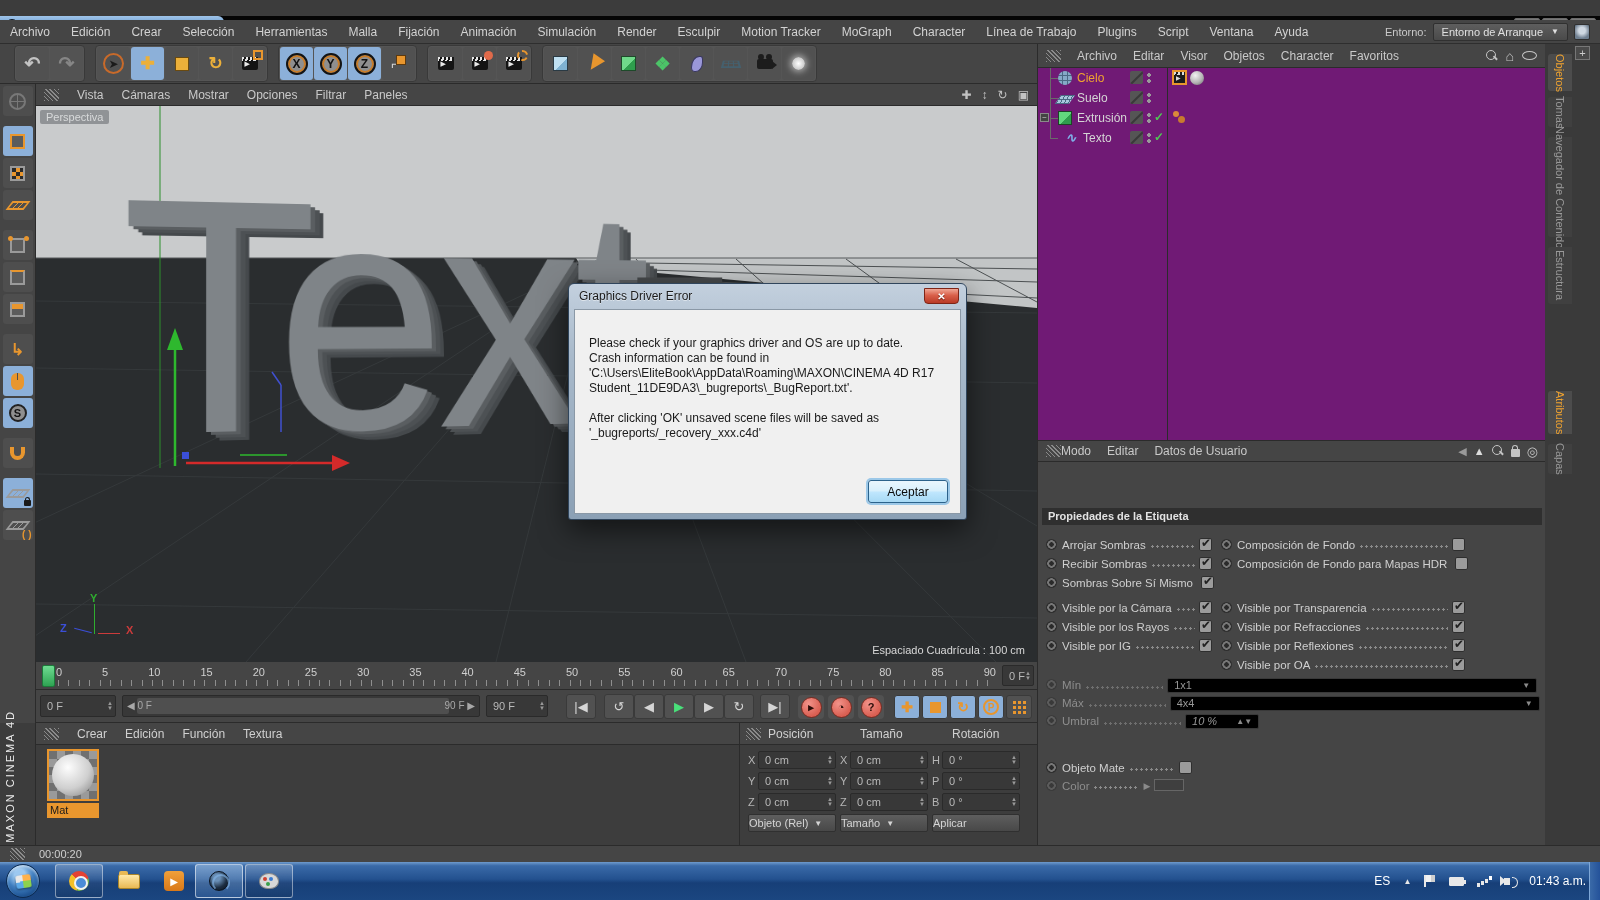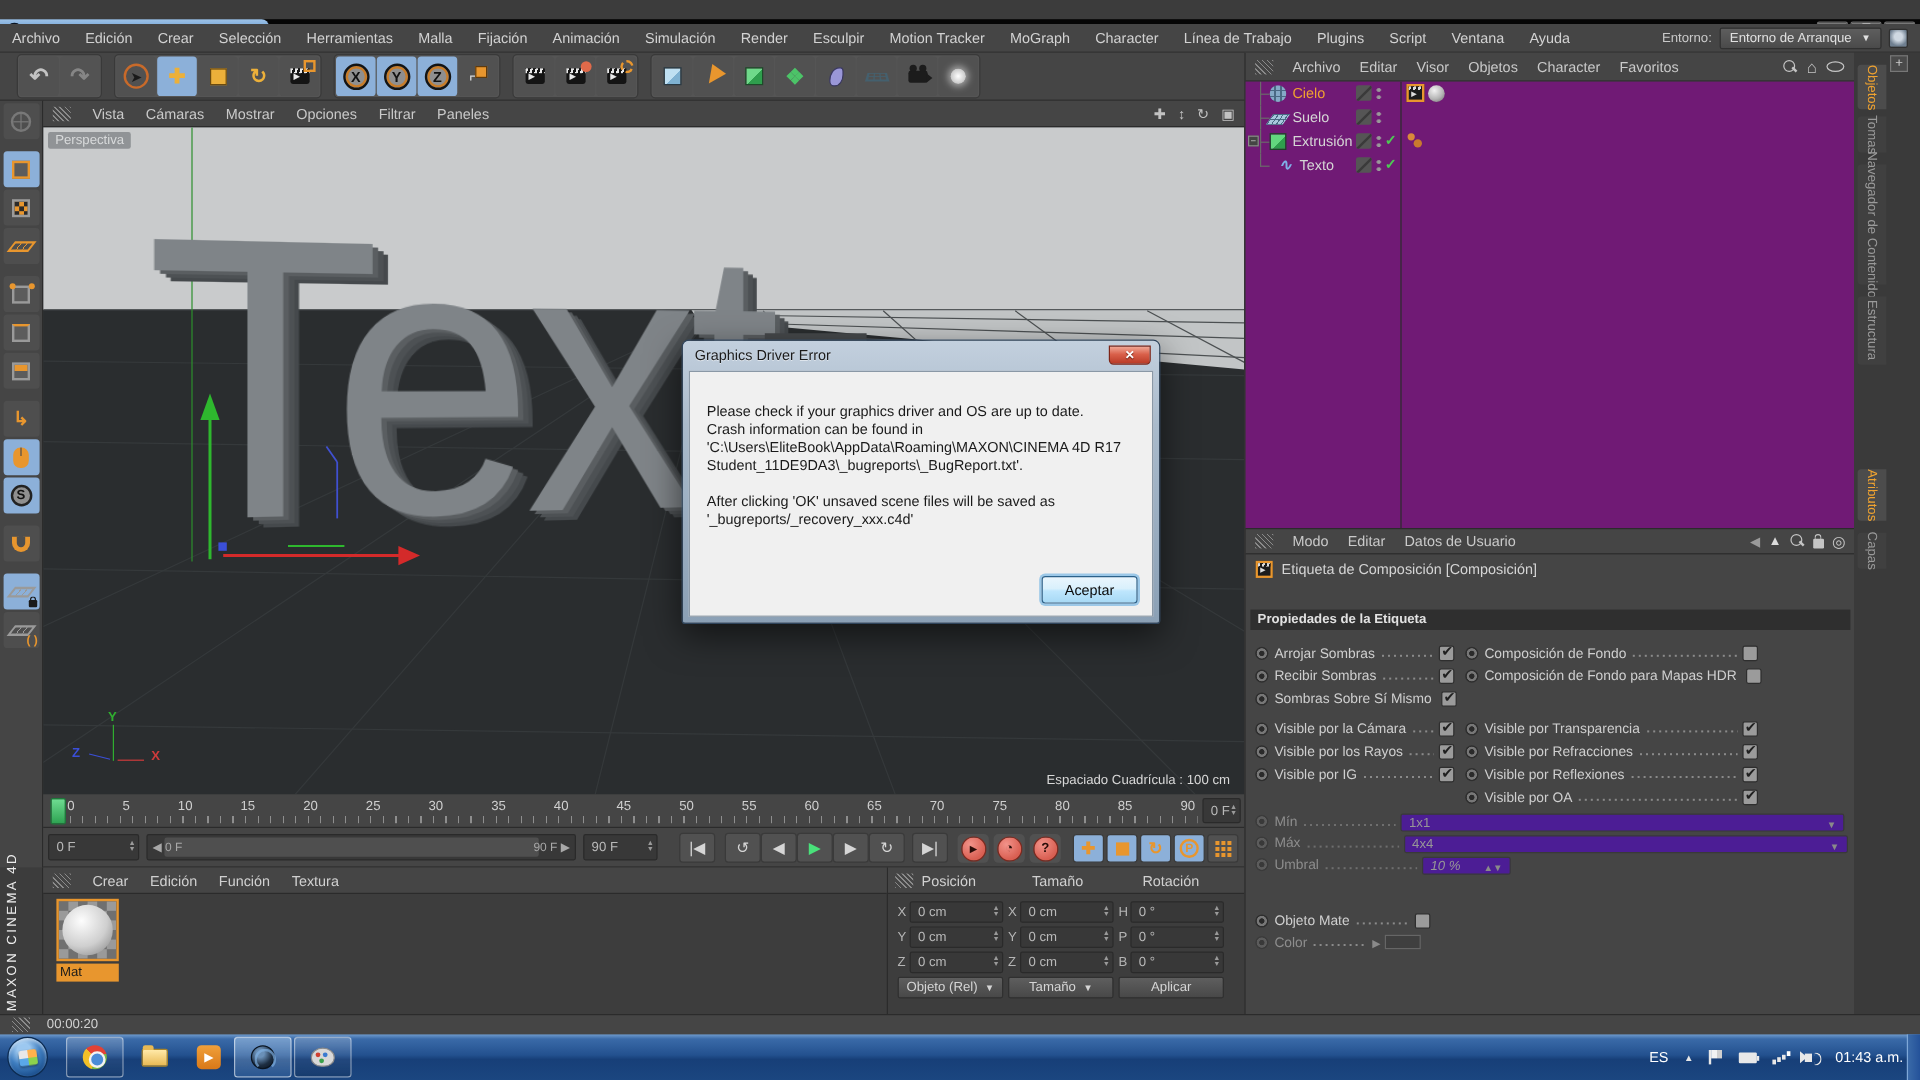--- a/index.html
+++ b/index.html
@@ -164,21 +164,21 @@
   #mat-label{position:absolute;left:11px;top:80px;width:52px;height:15px;background:#e8962e;
     color:#1a1a1a;font-size:11px;padding-left:3px;line-height:15px}
   #coordman{position:absolute;left:740px;top:0;width:297px;height:122px;background:#3d3d3d}
   #coord-headers{height:22px;background:#454545;border-bottom:1px solid #2b2b2b;position:relative;
     font-size:12px;color:#d0d0d0}
   .coordcol{position:absolute;width:88px}
   .crow{display:flex;align-items:center;height:20px;margin-top:1px}
   .crow .axl{width:10px;color:#b5b5b5;font-size:11px}
   .crow .spin{flex:1;height:18px}
   .cfoot{height:18px;margin-top:2px;background:linear-gradient(#5e5e5e,#484848);border:1px solid #303030;
-    border-radius:2px;color:#d5d5d5;font-size:11px;display:flex;align-items:center;justify-content:center;gap:6px}
+    border-radius:2px;color:#d5d5d5;font-size:11px;display:flex;align-items:center;gap:6px}
 
   
   #rightpanel{position:absolute;left:1037px;top:44px;width:508px;height:801px;background:#454545;border-left:1px solid #2b2b2b}
   #om-menu{height:24px;display:flex;align-items:center;gap:16px;padding:0 8px;font-size:12px;border-bottom:1px solid #2b2b2b}
   #om-menu-right{margin-left:auto;display:flex;gap:8px;align-items:center}
   #om-list{position:absolute;left:0;top:24px;width:508px;height:372px;background:#701a75;overflow:hidden}
   #om-divider{position:absolute;left:129px;top:0;width:1px;height:100%;background:#2b2b2b}
   .om-row{position:relative;height:20px;display:flex;align-items:center;font-size:12px}
   .om-row .oname{margin-left:5px;color:#d5d5d5}
   .om-row .oname.sel{color:#f0a330}
@@ -204,21 +204,21 @@
   .tag-comp::before{content:"";position:absolute;left:0;top:0;width:100%;height:3px;
     background:repeating-linear-gradient(105deg,#ddd 0 2px,#1c1c1c 2px 4px)}
   .tag-comp::after{content:"▶";position:absolute;left:2px;top:2px;font-size:6px;color:#ddd}
   .tag-sphere{width:14px;height:14px;border-radius:50%;background:radial-gradient(circle at 38% 32%,#f2f2f2,#b5b5b5 55%,#777 90%)}
   .tag-phong{width:14px;height:14px;position:relative}
   .tag-phong::before{content:"";position:absolute;left:1px;top:1px;width:6px;height:6px;border-radius:50%;background:#d98a3a}
   .tag-phong::after{content:"";position:absolute;left:6px;top:6px;width:7px;height:7px;border-radius:50%;background:#c87a2e}
 
   
   #am-menu{position:absolute;left:0;top:396px;width:508px;height:22px;display:flex;align-items:center;
-    gap:16px;padding:0 8px;font-size:12px;border-top:1px solid #2b2b2b;border-bottom:1px solid #2b2b2b}
+    padding:0 8px;font-size:12px;border-top:1px solid #2b2b2b;border-bottom:1px solid #2b2b2b}
   #am-menu-right{margin-left:auto;display:flex;gap:7px;align-items:center;color:#c5c5c5}
   #am-title{position:absolute;left:0;top:420px;width:508px;height:20px;display:flex;align-items:center;
     gap:7px;padding:0 8px;font-size:12px;color:#d5d5d5}
   #am-tabs{position:absolute;left:4px;top:442px;width:500px;height:18px;display:flex;gap:2px}
   .amtab{flex:1;border-radius:3px;border:1px solid #383838;background:linear-gradient(#696969,#555);
     color:#d0d0d0;font-size:11px;display:flex;align-items:center;justify-content:center;white-space:nowrap;overflow:hidden}
   .amtab.active{background:linear-gradient(#a3c0e0,#7fa3cc);color:#16212e}
   #am-section{position:absolute;left:4px;top:464px;width:500px;height:17px;background:#2f2f2f;
     color:#e2e2e2;font-weight:bold;font-size:11px;line-height:17px;padding-left:6px}
   #am-col-left{position:absolute;left:8px;top:489px;width:166px}
@@ -234,22 +234,22 @@
     background:radial-gradient(circle,#8a8a8a 1px,transparent 1.2px) 0 100%/5px 5px repeat-x}
   .chk{width:13px;height:13px;flex:none;margin-bottom:1px;background:#9b9b9b;border:1px solid #2e2e2e;
     border-radius:2px;position:relative}
   .chk.checked::after{content:"✔";position:absolute;left:1px;top:-3px;font-size:12px;color:#1f1f1f}
   .chk.dim{background:#6e6e6e;opacity:.6}
   #am-disabled{position:absolute;left:8px;top:632px;width:496px}
   .drow{display:flex;align-items:center;height:18px;color:#8d8d8d;font-size:11.5px}
   .drow .dlabel{white-space:nowrap}
   .drow .dleader{height:6px;margin:4px 4px 0 4px;
     background:radial-gradient(circle,#6e6e6e 1px,transparent 1.2px) 0 100%/5px 5px repeat-x}
-  .dfield{background:#4c1d95;border:1px solid #393939;border-radius:2px;height:15px;color:#979797;
-    font-size:11px;padding:0 6px;display:flex;align-items:flex-end;position:relative}
+  .dfield{background:#000000;border:1px solid #393939;border-radius:2px;height:15px;color:#979797;
+    font-size:11px;padding:0 6px;display:flex;align-items:center;position:relative}
   .dfield .dd{margin-left:auto;font-size:8px;color:#8a8a8a}
   #am-matte{position:absolute;left:8px;top:713px;width:496px}
   #am-matte .prop-row{height:18px}
   .colorbox{width:30px;height:12px;background:#3f3f3f;border:1px solid #666;margin-bottom:2px}
   .tri-r{font-size:9px;color:#8a8a8a;margin:0 4px 2px 0}
 
   
   #sidetabs{position:absolute;left:1545px;top:44px;width:55px;height:801px;background:#3a3a3a}
   .stab{position:absolute;left:3px;width:24px;border-radius:3px 0 0 3px;background:#404040;
     color:#9a9a9a;font-size:11px;display:flex;align-items:center;justify-content:center;
@@ -878,24 +878,20 @@
           <span class="mi">Datos de Usuario</span>
         </span>
       <span id="am-menu-right">
         <span class="i-back">◀</span>
         <span class="i-cursor">▲</span>
         <span class="i-mag"></span>
         <span class="i-lock"></span>
         <span class="i-target">◎</span>
       </span>
     </div>
-    <div id="am-title">
-      <span class="tag-comp" style="transform:scale(.95)"></span>
-      <span>Etiqueta de Composición [Composición]</span>
-    </div>
     <div id="am-section">Propiedades de la Etiqueta</div>
     <div id="am-col-left">
         <div class="prop-row">
           <span class="radio"></span>
           <span class="plabel">Arrojar Sombras</span>
           <span class="leader"></span>
           <span class="chk checked"></span>
         </div>
         <div class="prop-row">
           <span class="radio"></span>

